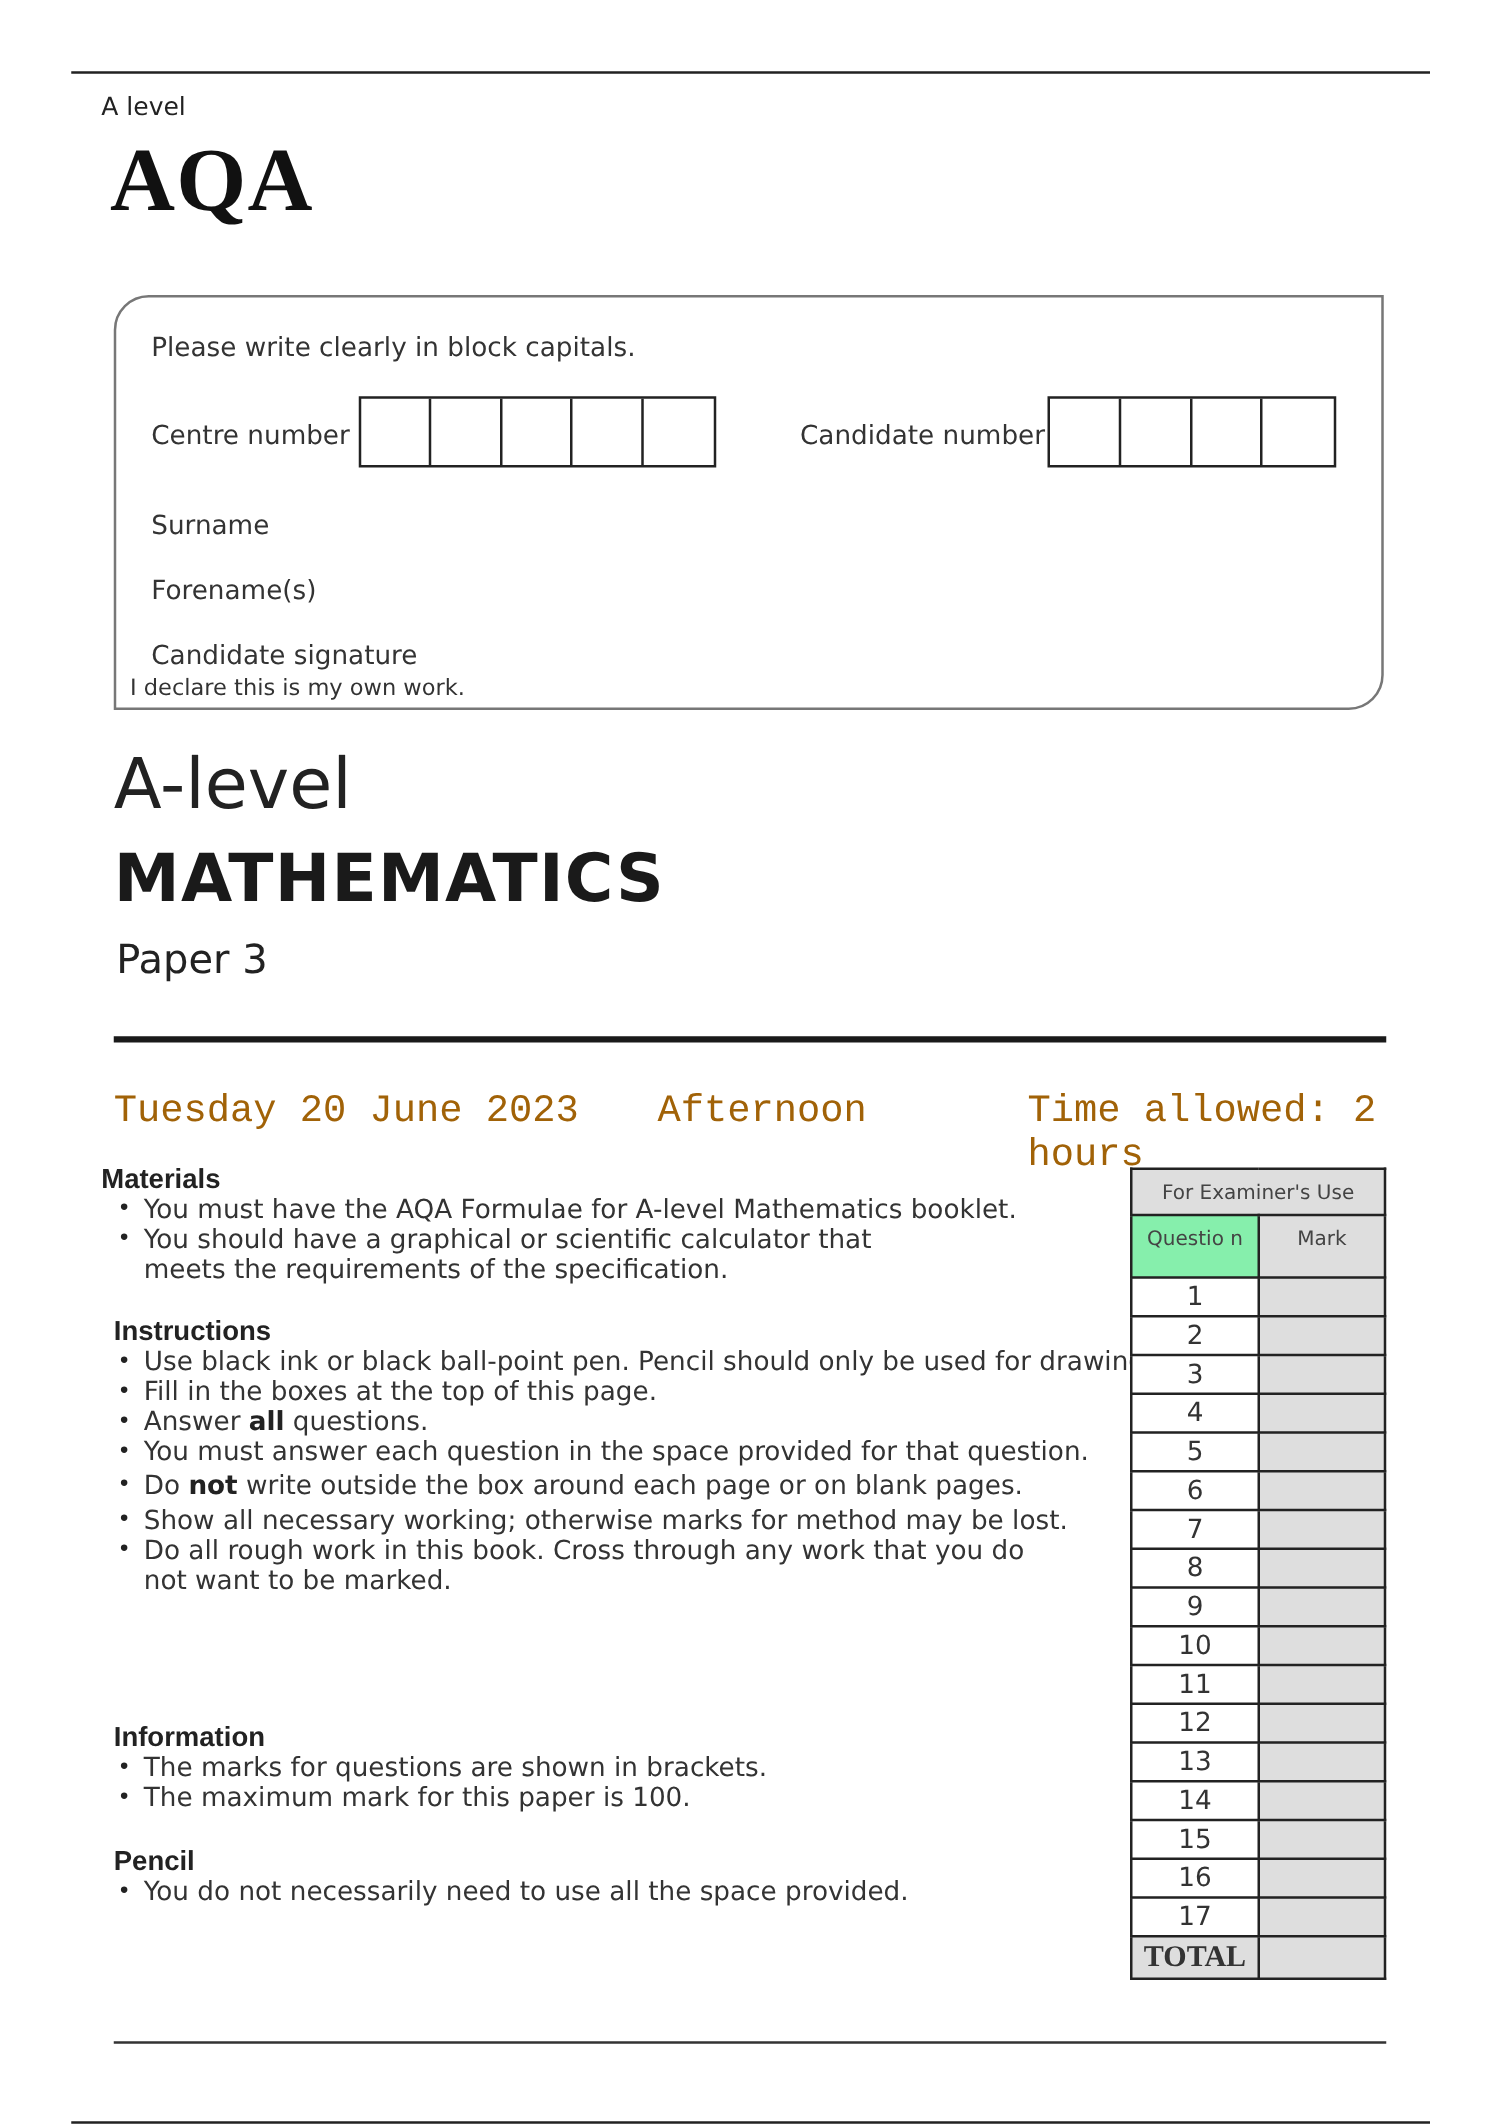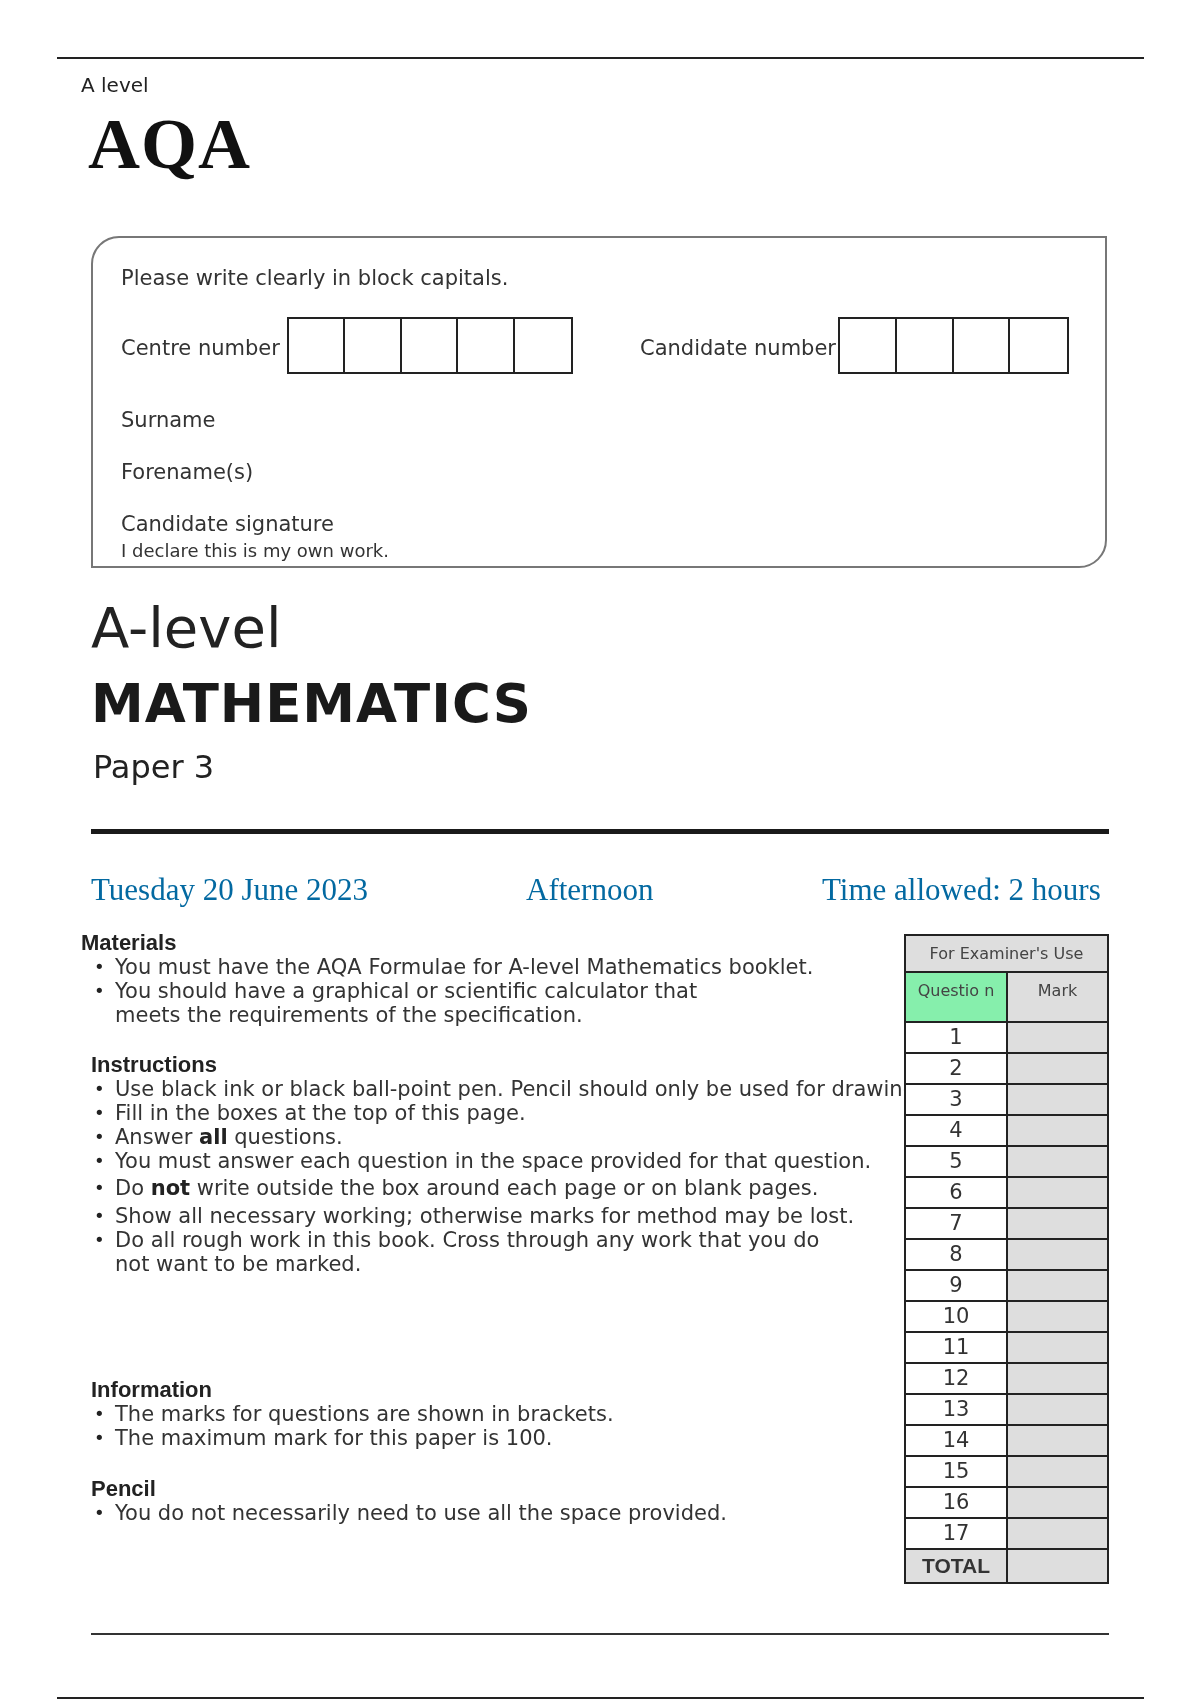--- a/index.html
+++ b/index.html
@@ -21,36 +21,36 @@
     .note { font-size: 18px; color: #333; }
 
     .digit-boxes { display: flex; border: 2px solid #222; box-sizing: border-box; }
     .digit-boxes .cell { width: 57px; height: 53px; border-right: 2px solid #222; box-sizing: border-box; }
     .digit-boxes .cell:last-child { border-right: none; }
 
     .title-level { left: 91px; top: 595px; font-size: 56px; color: #222; font-weight: normal; }
     .title-subject { left: 91px; top: 673px; font-size: 53px; color: #1a1a1a; font-weight: bold; letter-spacing: 1px; }
     .title-paper { left: 93px; top: 748px; font-size: 32px; color: #222; }
 
-    .exam-line { top: 872px; font-size: 31px; color: #0369a1; font-family: Liberation Serif, serif; }
+    .exam-line { top: 872px; font-size: 31px; color: #a16207; font-family: Liberation Mono, monospace; }
 
     .section-head { font-family: "Liberation Sans", sans-serif; font-weight: bold; font-size: 22px; color: #222; }
     .bullets { list-style: none; margin: 0; padding: 0; font-size: 21px; color: #333; line-height: 24px; }
     .bullets li { position: relative; padding-left: 24px; }
     .bullets li::before { content: "\2022"; position: absolute; left: 3px; top: 0; font-size: 18px; color: #222; }
     .bullets b { color: #222; }
 
     .exam-table { left: 904px; top: 934px; width: 205px; border-collapse: collapse; }
     .exam-table td, .exam-table th { border: 2px solid #222; padding: 0; text-align: center; box-sizing: border-box; }
     .exam-table .hdr { background: #dedede; font-size: 16px; font-weight: normal; color: #444; height: 37px; }
     .exam-table .col-q { width: 102px; font-size: 16px; color: #444; height: 50px; line-height: 19px; vertical-align: top; padding-top: 8px; background: #86efac; }
     .exam-table .col-m { background: #dedede; font-size: 16px; color: #444; vertical-align: top; padding-top: 8px; }
     .exam-table .qnum { font-size: 21px; color: #333; height: 31px; background: #fff; line-height: 27px; }
     .exam-table .mark { background: #dedede; }
-    .exam-table .total { background: #dedede; font-weight: bold; font-size: 21px; color: #333; height: 34px; font-family: Liberation Sans, sans-serif; }
+    .exam-table .total { background: #dedede; font-weight: bold; font-size: 24px; color: #333; height: 34px; font-family: Liberation Serif, serif; }
   </style>
 </head>
 <body>
 
 <div class="abs rule-top"></div>
 
 <div class="abs level-small">A level</div>
 <div class="abs logo">AQA</div>
 
 <div class="abs cand-box"></div>
@@ -73,21 +73,21 @@
   <div class="cell"></div>
 </div>
 
 <div class="abs field-label" style="left:121px; top:408px;">Surname</div>
 <div class="abs" style="left:330px; top:400px; width:740px; height:34px;"></div>
 
 <div class="abs field-label" style="left:121px; top:460px;">Forename(s)</div>
 <div class="abs" style="left:330px; top:452px; width:740px; height:34px;"></div>
 
 <div class="abs field-label" style="left:121px; top:512px;">Candidate signature</div>
-<div class="abs note" style="left:121px; top:540px;">I declare this is my own work.</div>
+<div class="abs note" style="left:104px; top:540px;">I declare this is my own work.</div>
 <div class="abs" style="left:360px; top:504px; width:700px; height:34px;"></div>
 
 <div class="abs title-level">A-level</div>
 <div class="abs title-subject">MATHEMATICS</div>
 <div class="abs title-paper">Paper 3</div>
 
 <div class="abs rule-thick"></div>
 
 <div class="abs exam-line" style="left:91px;">Tuesday 20 June 2023</div>
 <div class="abs exam-line" style="left:526px;">Afternoon</div>

